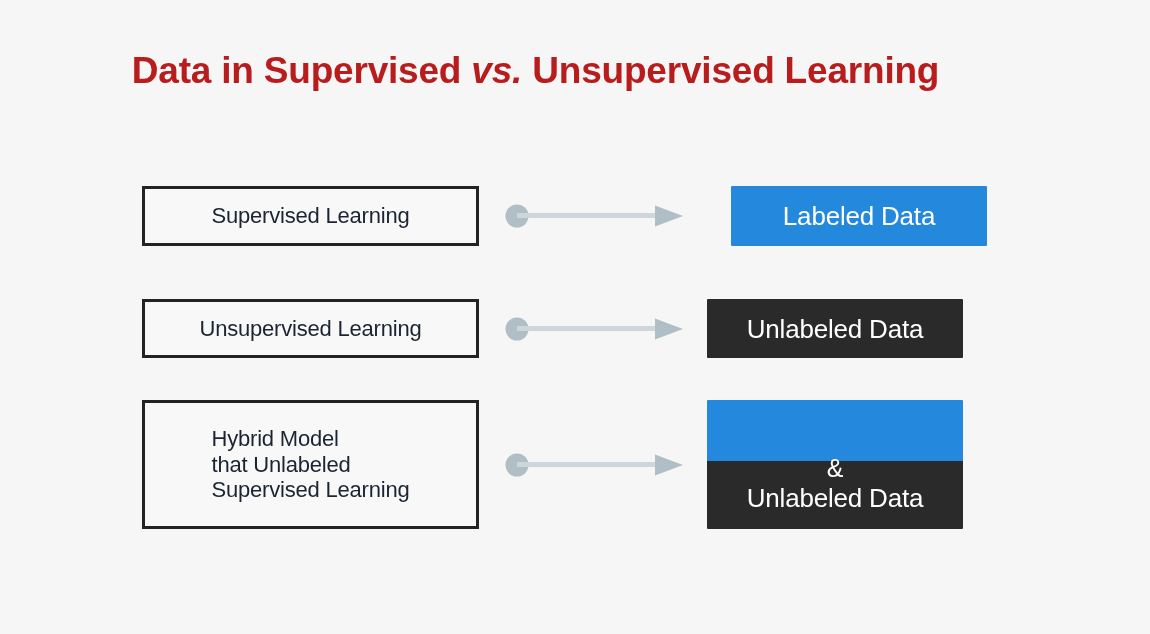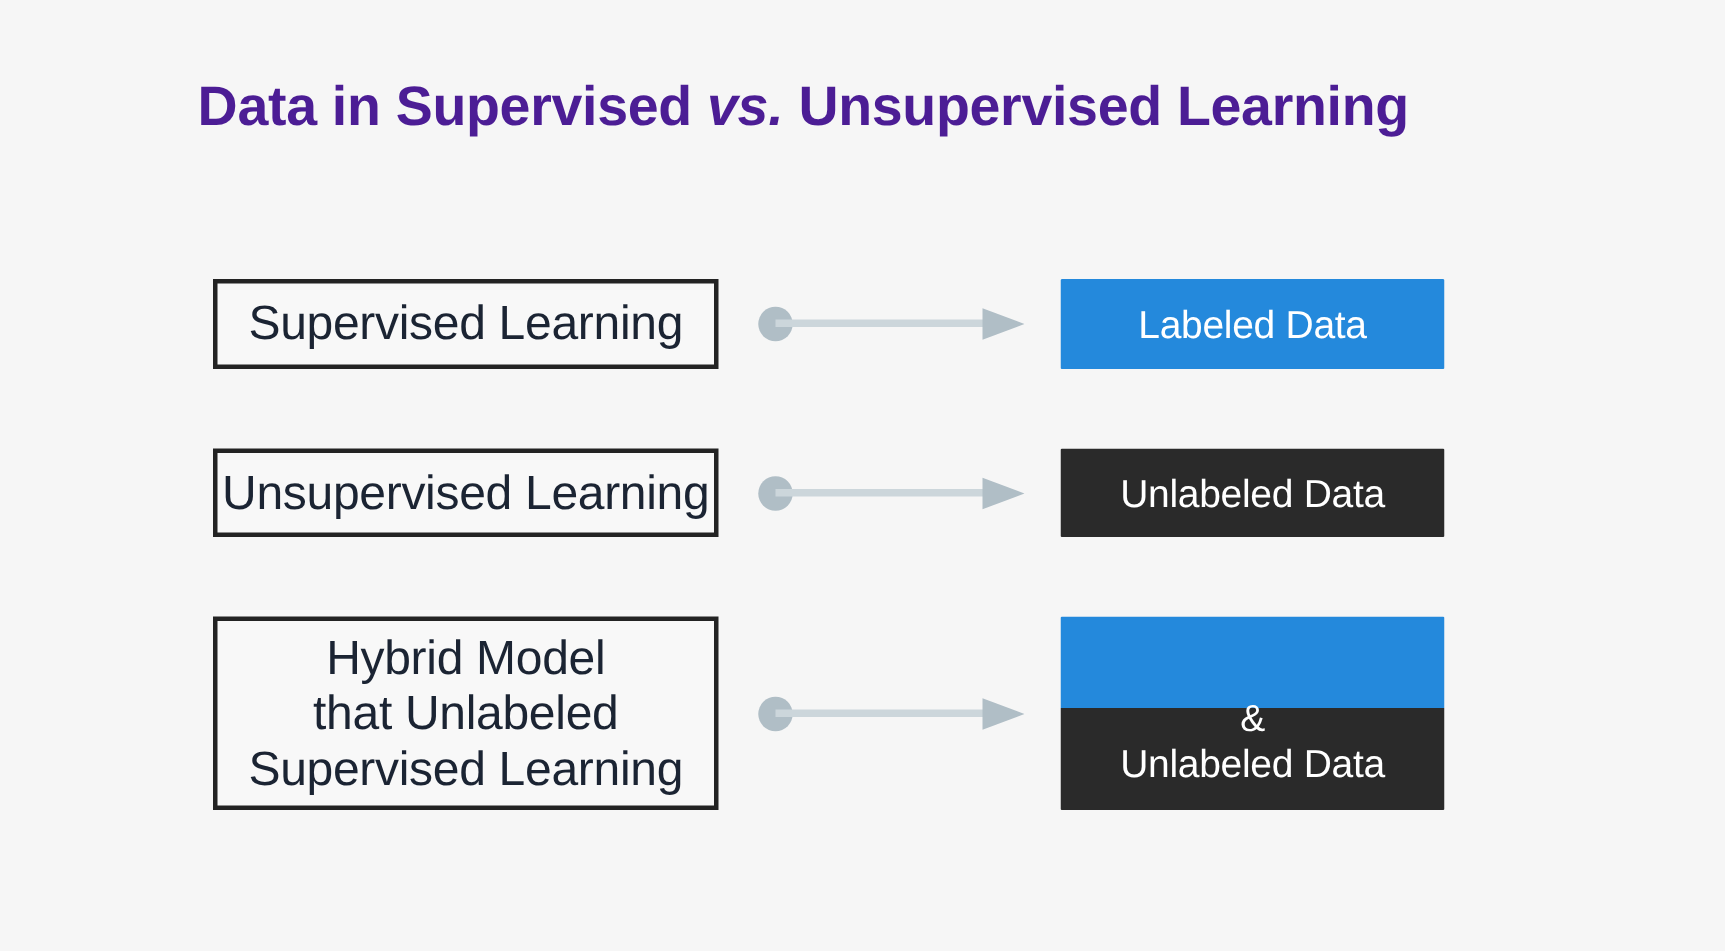--- a/index.html
+++ b/index.html
@@ -24,52 +24,51 @@
 
   
   .title {
     position: absolute;
     left: 0;
     top: 50px;
     width: 1071px;
     text-align: center;
     font-size: 37px;
     font-weight: bold;
-    color: #4c1d95;
+    color: #b91c1c;
     letter-spacing: -0.2px;
     white-space: nowrap;
   }
   .title .vs {
     font-style: italic;
   }
 
   
   .row {
     position: absolute;
     left: 0;
     width: 1150px;
   }
   #row-0 { top: 186px; height: 60px; }
   #row-1 { top: 299px; height: 59px; }
-  #row-2 { top: 411px; height: 129px; }
+  #row-2 { top: 400px; height: 129px; }
 
   
   .left-box {
     position: absolute;
     left: 142px;
     width: 337px;
     box-sizing: border-box;
     border: 3px solid #232323;
     background: #f8f8f8;
     display: flex;
     align-items: center;
     justify-content: center;
-    text-align: center;
     color: #1b2433;
-    font-size: 32px;
+    font-size: 22px;
     font-weight: 500;
     line-height: 1.16;
     letter-spacing: -0.2px;
   }
   #row-0 .left-box { height: 60px; top: 0; }
   #row-1 .left-box { height: 59px; top: 0; }
   #row-2 .left-box { height: 129px; top: 0; }
   .left-box .lines {
     display: block;
   }
@@ -91,21 +90,21 @@
   .connector svg { display: block; }
 
   
   .right-box {
     position: absolute;
     left: 707px;
     width: 256px;
     overflow: hidden;
     border-radius: 1px;
   }
-  #row-0 .right-box { height: 60px; top: 0; }
+  #row-0 .right-box { height: 60px; top: 0; margin-left: 24px; }
   #row-1 .right-box { height: 59px; top: 0; }
   #row-2 .right-box { height: 129px; top: 0; }
 
   .right-box .seg {
     position: absolute;
     left: 0;
     width: 100%;
   }
   .seg.blue { background: #2489dc; }
   .seg.dark { background: #2a2a2a; }

